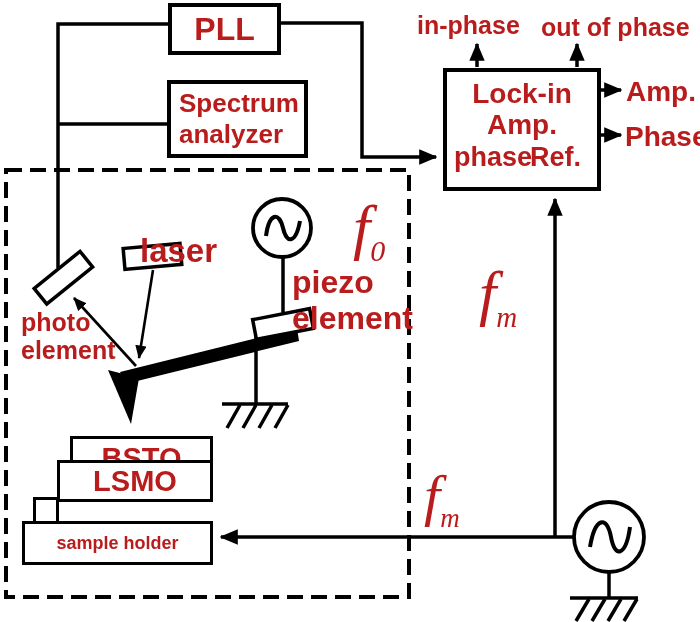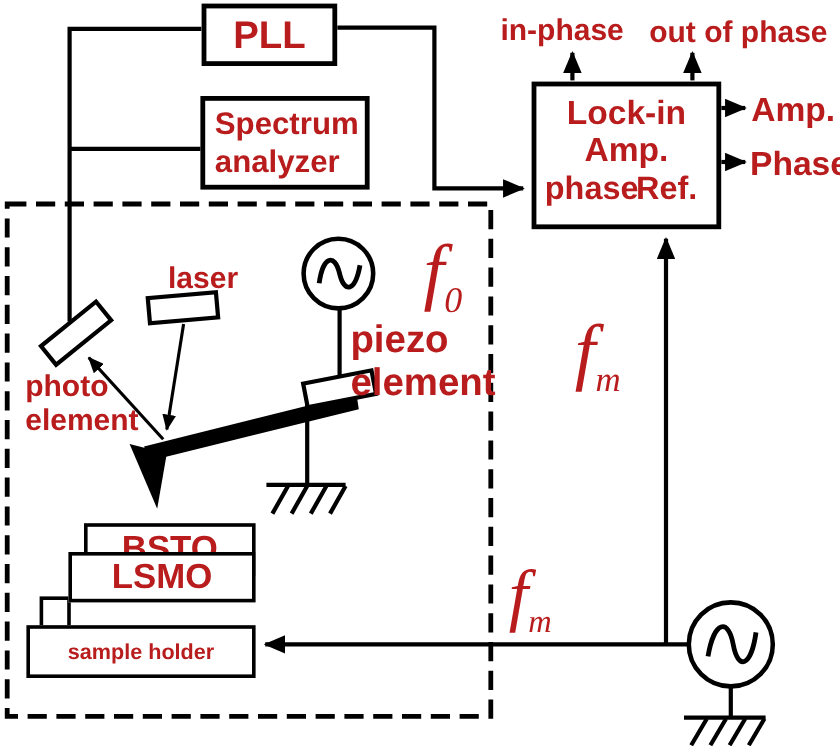--- a/index.html
+++ b/index.html
@@ -111,21 +111,21 @@
   </div>
   <div class="box thin" style="left:22px;top:521px;width:191px;height:44px;font-size:18px;">
     <span>sample holder</span>
   </div>
 
   <div class="lbl" style="left:417px;top:11px;font-size:25px;">in-phase</div>
   <div class="lbl" style="left:541px;top:13px;font-size:25px;">out of phase</div>
   <div class="lbl" style="left:626px;top:76px;font-size:28px;">Amp.</div>
   <div class="lbl" style="left:625px;top:121px;font-size:28px;">Phase</div>
 
-  <div class="lbl" style="left:140px;top:218px;font-size:25px;">laser</div>
+  <div class="lbl" style="left:140px;top:233px;font-size:33px;">laser</div>
   <div class="lbl wrap" style="left:21px;top:308px;width:118px;font-size:25px;">photo element</div>
   <div class="lbl wrap" style="left:292px;top:265px;width:100px;font-size:32px;">piezo element</div>
 
   <div class="fsig" style="left:314px;top:192px;margin-left:39px;">
     <span class="fbase" style="font-size:62px;">f</span><span class="fsub" style="font-size:30px;top:13px;">0</span>
   </div>
   <div class="fsig" style="left:479px;top:258px;">
     <span class="fbase" style="font-size:62px;">f</span><span class="fsub" style="font-size:29px;top:13px;">m</span>
   </div>
   <div class="fsig" style="left:424px;top:462px;">

